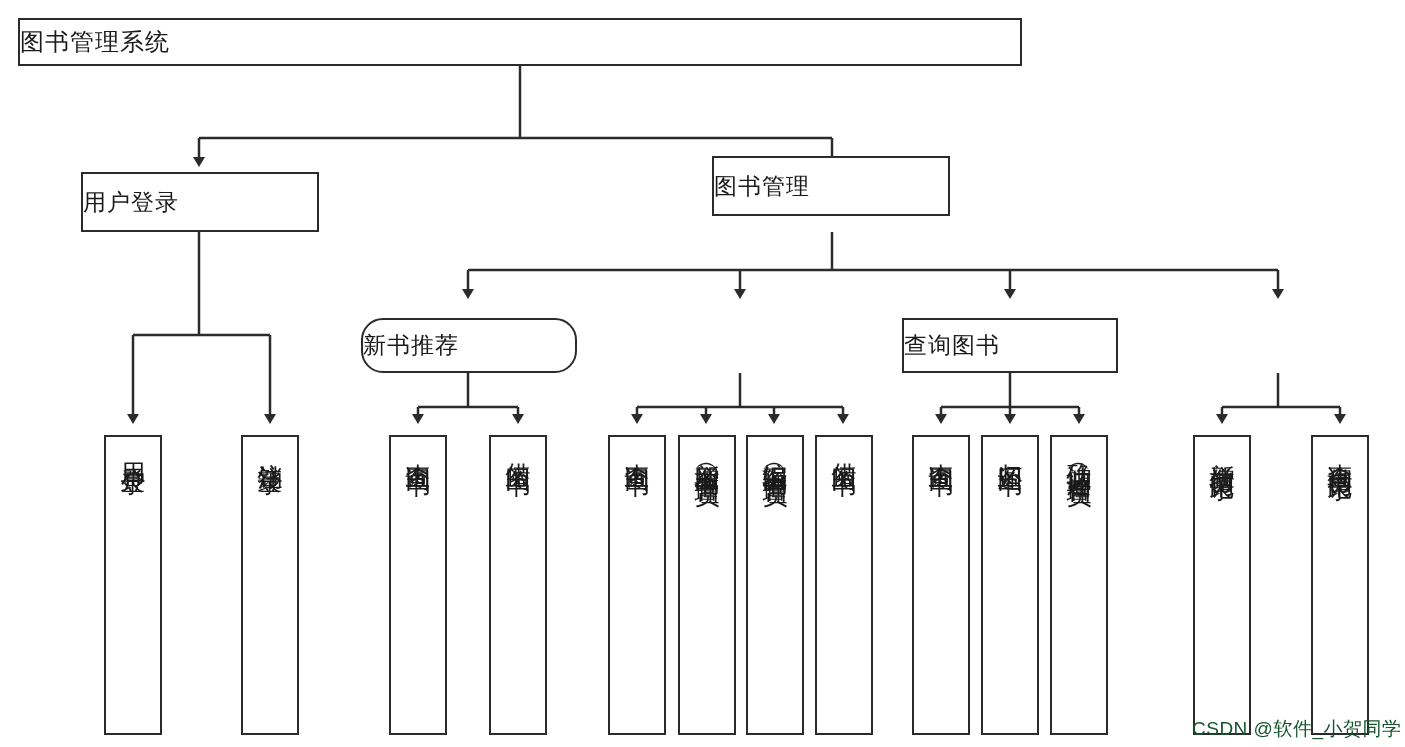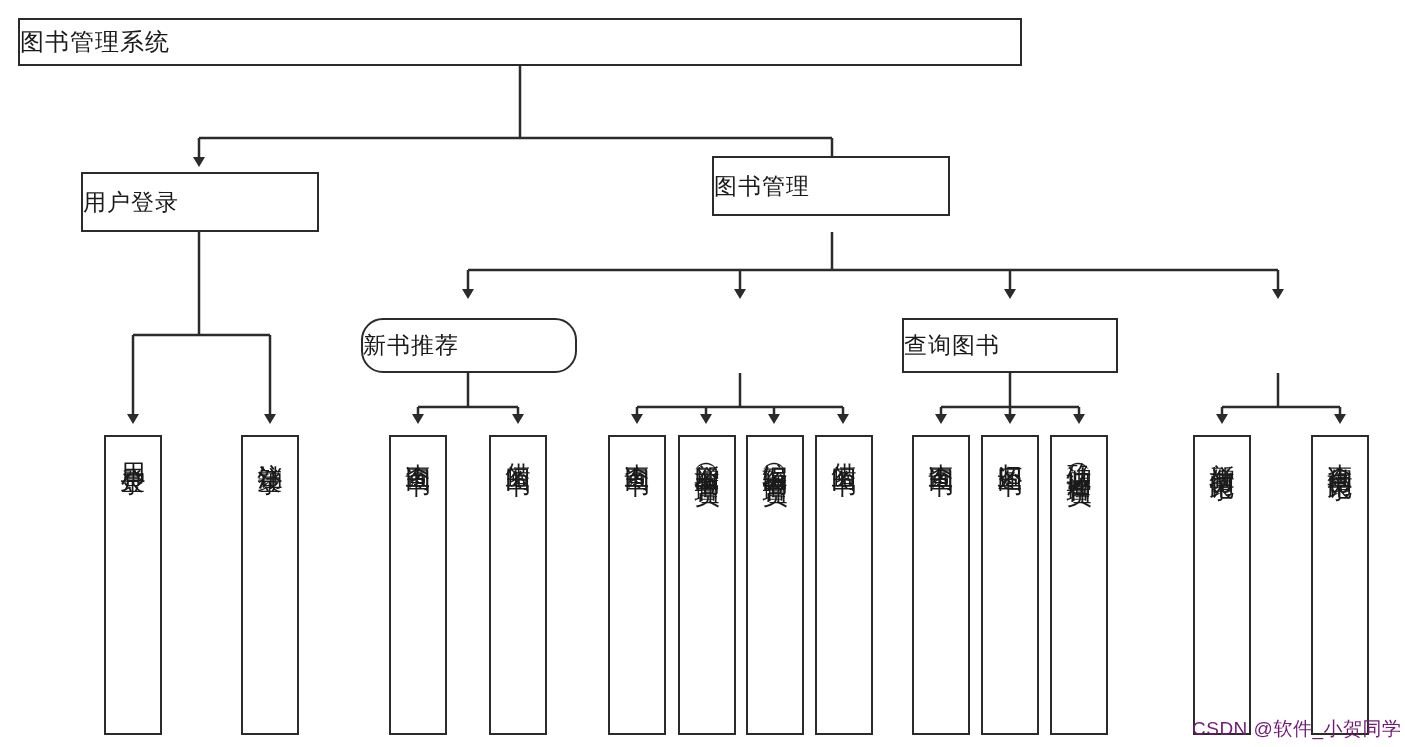--- a/index.html
+++ b/index.html
@@ -52,21 +52,21 @@
     text-orientation: upright;
     font-size: 25px;
     line-height: 1.08;
     letter-spacing: 3px;
     white-space: nowrap;
     color: #1a1a1a;
   }
   .watermark {
     position: absolute;
     font-size: 19px;
-    color: #701a75;
+    color: #14532d;
     white-space: nowrap;
     letter-spacing: 0.5px;
     user-select: none;
   }
 </style>
 </head>
 <body>
 
 <div id="diagram-root">
 

